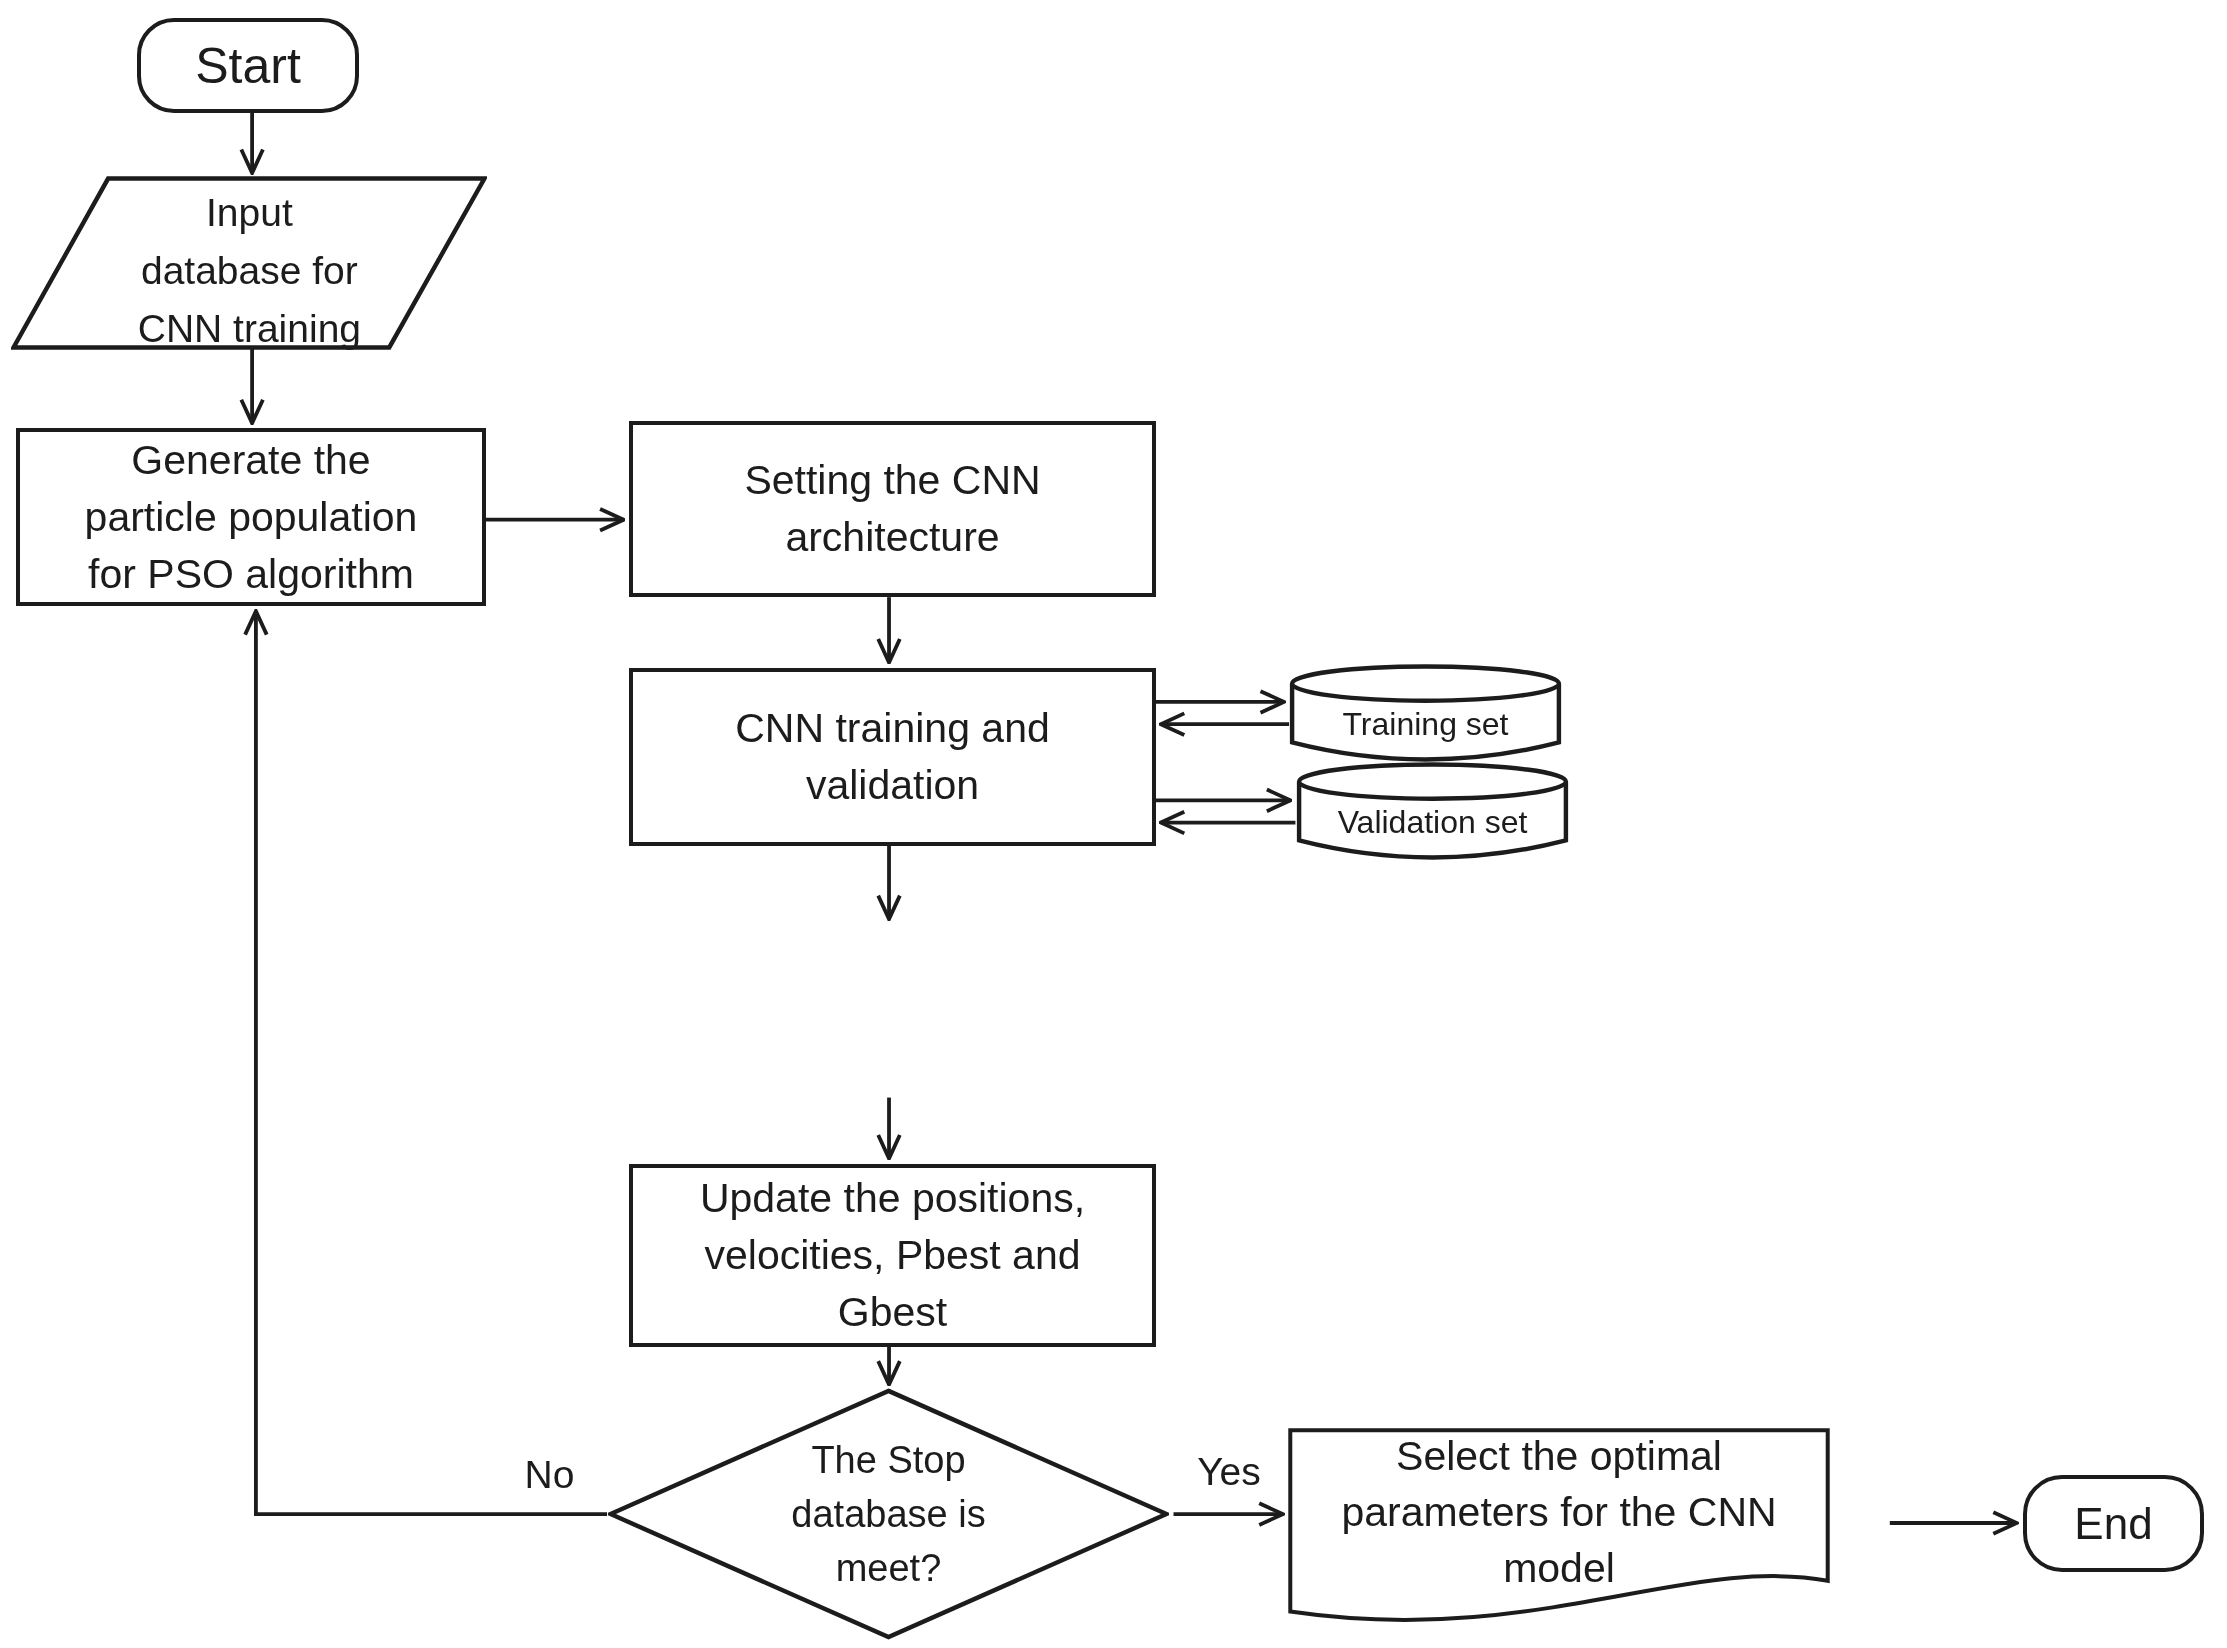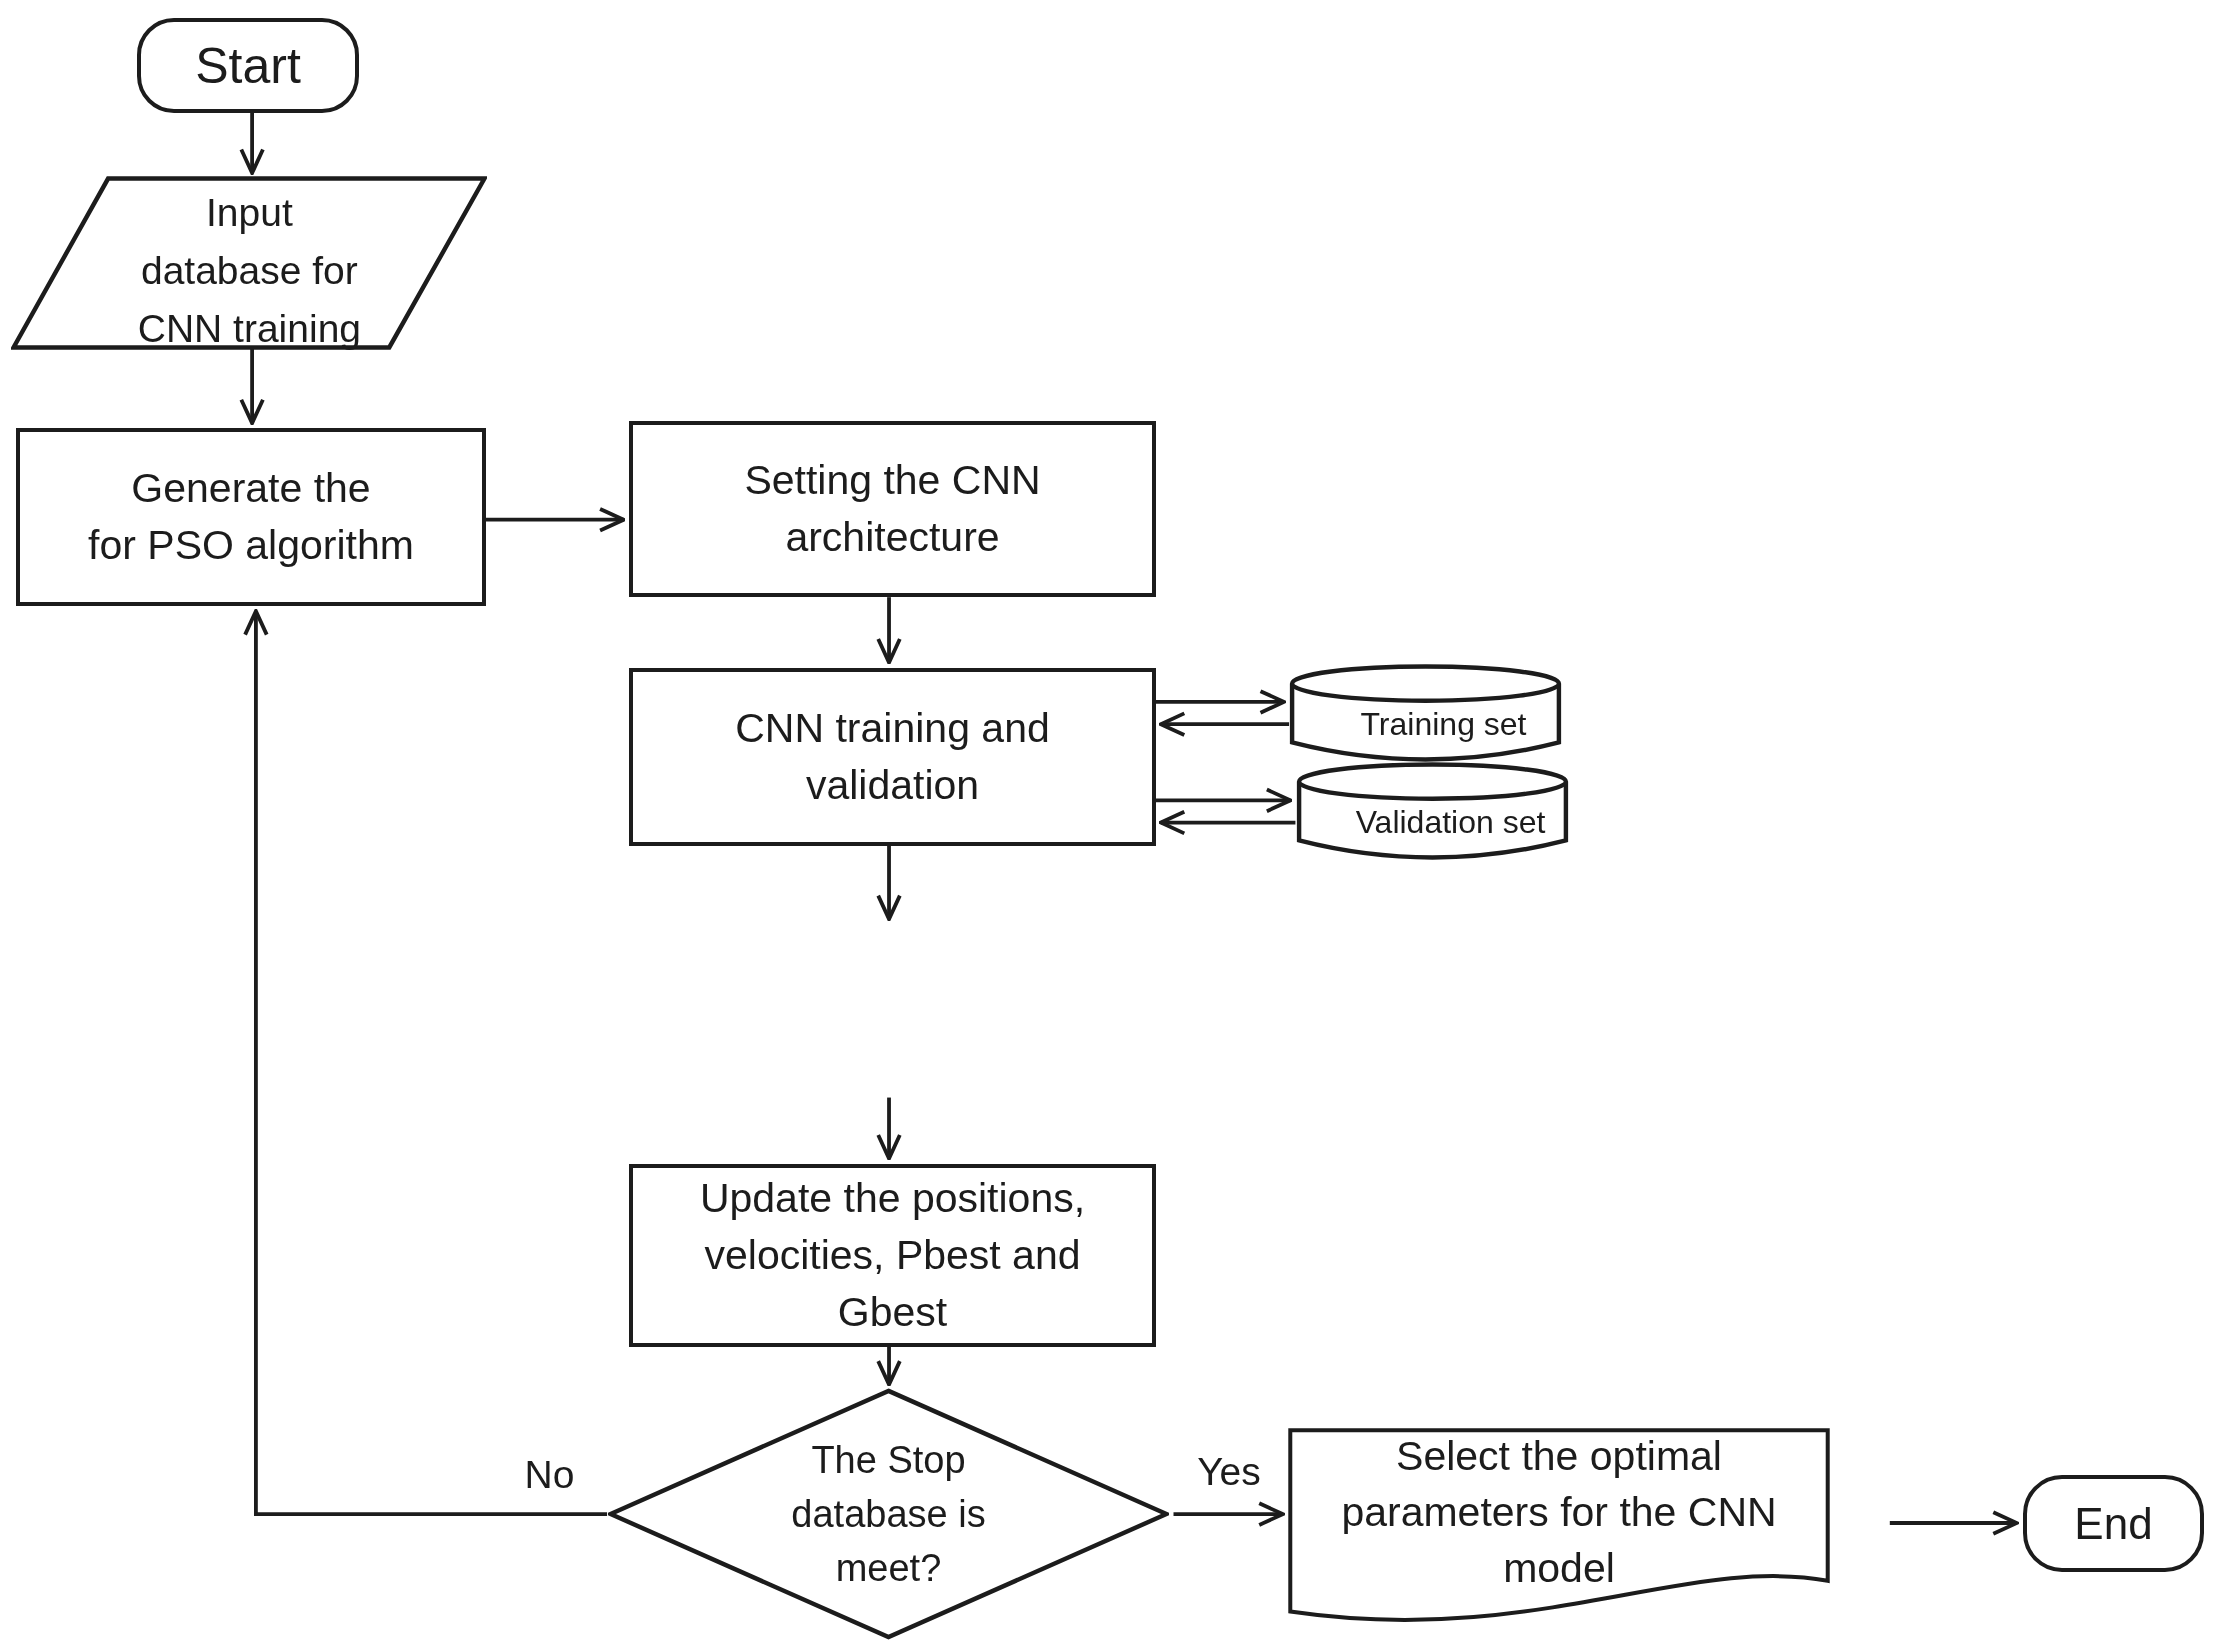--- a/index.html
+++ b/index.html
@@ -24,21 +24,21 @@
   .fz-end   { font-size:44px; }
   .fz-box   { font-size:41px; line-height:57px; }
   .fz-para  { font-size:39px; line-height:58px; }
   .fz-diam  { font-size:38px; line-height:54px; }
   .fz-cyl   { font-size:32px; }
   .fz-doc   { font-size:41px; line-height:56px; }
   .edge-label {
     position:absolute; font-size:39px; display:flex;
     justify-content:center; align-items:center; text-align:center;
   }
-  .cyl-label { top:23px; height:calc(100% - 23px);padding-left:18px; }
+  .cyl-label { top:23px; height:calc(100% - 23px); }
 </style>
 </head>
 <body>
 
 <div id="canvas">
 
   <svg id="connectors" viewBox="0 0 3507 2596">
     <defs>
       <marker id="vee" viewBox="0 0 48 48" refX="45" refY="24" markerWidth="48" markerHeight="48" markerUnits="userSpaceOnUse" orient="auto">
         <path d="M8 7 L45 24 L8 41" fill="none" stroke="#1c1c1c" stroke-width="6"></path>
@@ -73,20 +73,21 @@
     <div class="label fz-para" style="padding-top:7.6px;">
       <div>Input</div>
       <div>database for</div>
       <div>CNN training</div>
     </div>
   </div>
 
   <div class="node rect" style="left:16px;top:428px;width:470px;height:178px;">
     <div class="label fz-box">
       <div>Generate the</div>
+      <div>particle population</div>
       <div>for PSO algorithm</div>
     </div>
   </div>
 
   <div class="node rect" style="left:629px;top:421px;width:527px;height:176px;">
     <div class="label fz-box">
       <div>Setting the CNN</div>
       <div>architecture</div>
     </div>
   </div>

